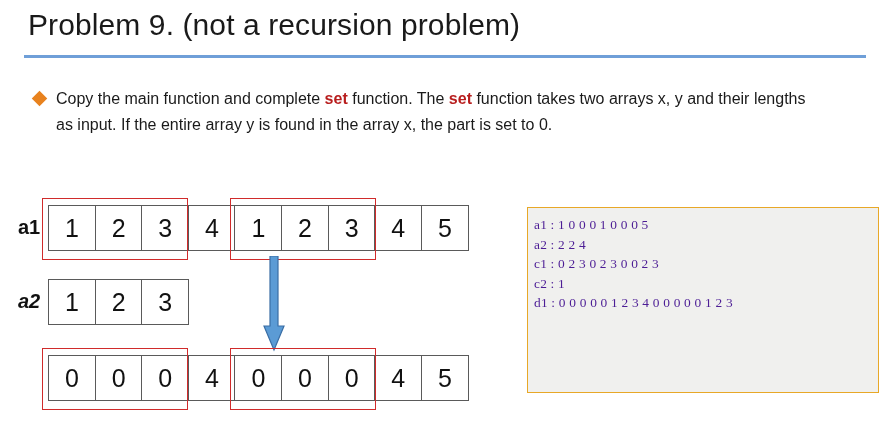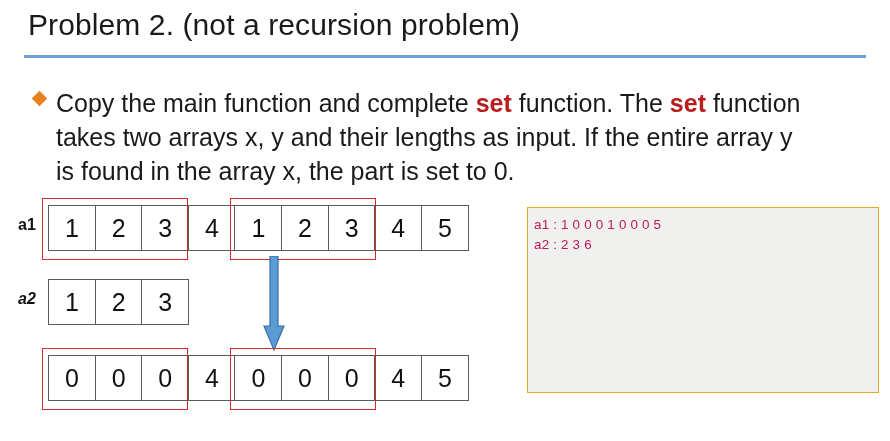--- a/index.html
+++ b/index.html
@@ -49,41 +49,41 @@
   #bullet-diamond {
     width: 11px;
     height: 11px;
     background: #e8821e;
     transform: rotate(45deg);
     flex: 0 0 auto;
     margin-top: 7px;
     margin-right: 11px;
   }
   #bullet-text {
-    font-size: 25px;
-    line-height: 34px;
+    font-size: 16px;
+    line-height: 26px;
     color: #1a1a1a;
     flex: 1 1 auto;
   }
   #bullet-text b {
     color: #b81e1e;
     font-weight: bold;
   }
 
   
   #diagram {
     position: absolute;
     left: 0;
     top: 190px;
     width: 520px;
     height: 245px;
   }
   .row-label {
     position: absolute;
-    font-size: 16px;
+    font-size: 20px;
     font-weight: bold;
     color: #111;
   }
   .cells {
     position: absolute;
     display: flex;
   }
   .cell {
     width: 48px;
     height: 46px;
@@ -121,32 +121,32 @@
     left: 527px;
     top: 207px;
     width: 352px;
     height: 186px;
     background: #f0f0ee;
     border: 1.6px solid #e8a827;
     box-sizing: border-box;
     padding: 7px 6px 6px 6px;
   }
   .out-line {
-    font-family: Liberation Sans, sans-serif;
+    font-family: Liberation Serif, serif;
     font-size: 13.4px;
     line-height: 19.6px;
-    color: #be185d;
+    color: #4c1d95;
     white-space: pre;
     letter-spacing: 0.2px;
   }
 </style>
 </head>
 <body>
 
-<div id="slide-title">Problem 2. (not a recursion problem)</div>
+<div id="slide-title">Problem 9. (not a recursion problem)</div>
 <div id="title-rule"></div>
 
 <div id="bullet-block">
   <div id="bullet-row">
     <span id="bullet-diamond"></span>
     <span id="bullet-text"><span>Copy the main function and complete </span><b>set</b><span> function. The </span><b>set</b><span> function takes two arrays x, y and their lengths as input. If the entire array y is found in the array x, the part is set to 0.</span></span>
   </div>
 </div>
 
 <div id="diagram">
@@ -188,14 +188,17 @@
     <div class="cell">4</div>
     <div class="cell">5</div>
   </div>
   <div class="hl-box" style="left:42px; top:158px; width:146px; height:62px;"></div>
   <div class="hl-box" style="left:230px; top:158px; width:146px; height:62px;"></div>
 
 </div>
 
 <div id="output-panel">
   <div class="out-line">a1 : 1 0 0 0 1 0 0 0 5</div>
-  <div class="out-line">a2 : 2 3 6</div>
+  <div class="out-line">a2 : 2 2 4</div>
+  <div class="out-line">c1 : 0 2 3 0 2 3 0 0 2 3</div>
+  <div class="out-line">c2 : 1</div>
+  <div class="out-line">d1 : 0 0 0 0 0 1 2 3 4 0 0 0 0 0 1 2 3</div>
 </div>
 
 </body></html>

